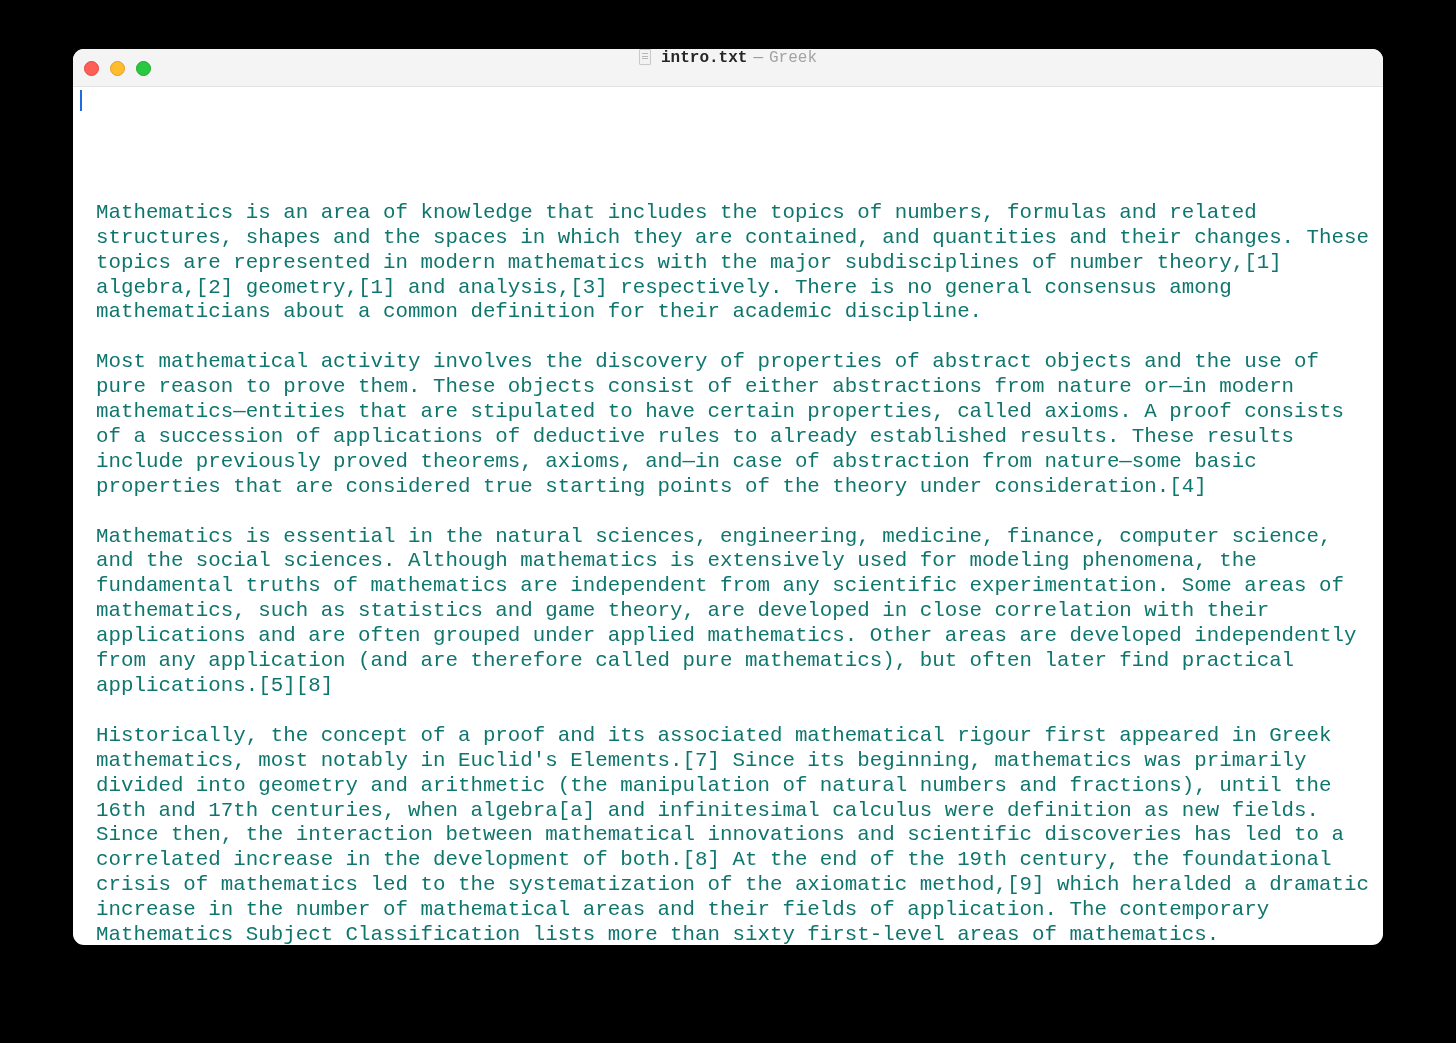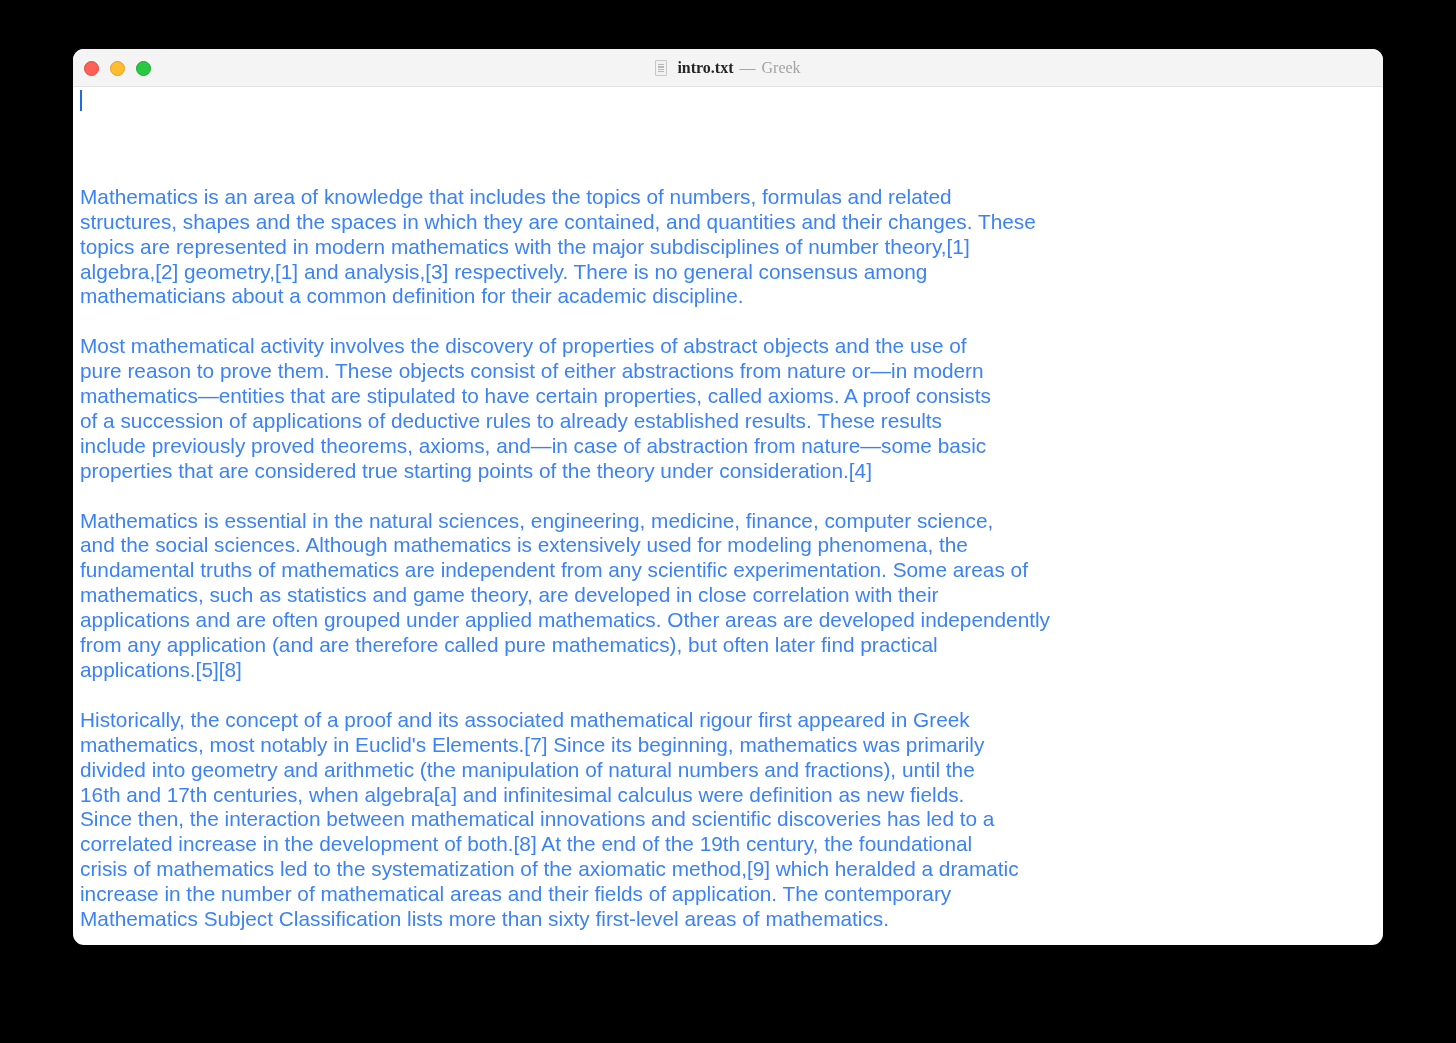--- a/index.html
+++ b/index.html
@@ -39,23 +39,22 @@
     }
     .traffic.close { left: 11px; background: #fe5f57; border: 1px solid #e2463f; }
     .traffic.minimize { left: 37px; background: #febc2e; border: 1px solid #e1a116; }
     .traffic.zoom { left: 63px; background: #28c840; border: 1px solid #1aab29; }
     .title {
       position: absolute;
       left: 0; right: 0;
       top: 0;
       height: 37px;
       display: flex;
-      align-items: center;
       justify-content: center;
-      font-family: Liberation Serif, serif;
+      font-family: Liberation Mono, monospace;
       font-size: 16px;
       color: #3a3a3a;
       gap: 6px;
     }
     .doc-icon {
       width: 12px;
       height: 16px;
       background: #f2f2f2;
       border: 1px solid #c8c8c8;
       box-sizing: border-box;
@@ -87,25 +86,25 @@
       left: 7px;
       top: 3px;
       width: 2px;
       height: 21px;
       background: #1e6ce0;
     }
     .text {
       position: absolute;
       left: 7px;
       top: 48px;
-      margin: 0;
-      font-family: Liberation Sans, sans-serif;
+      margin: 16px;
+      font-family: Liberation Mono, monospace;
       font-size: 20.8px;
       line-height: 24.9px;
-      color: #3b82f6;
+      color: #0f766e;
       white-space: pre;
       letter-spacing: 0;
     }
     .para { display: block; margin-bottom: 24.9px; }
   </style>
 </head>
 <body>
 
 <div class="window">
   <div class="titlebar">

